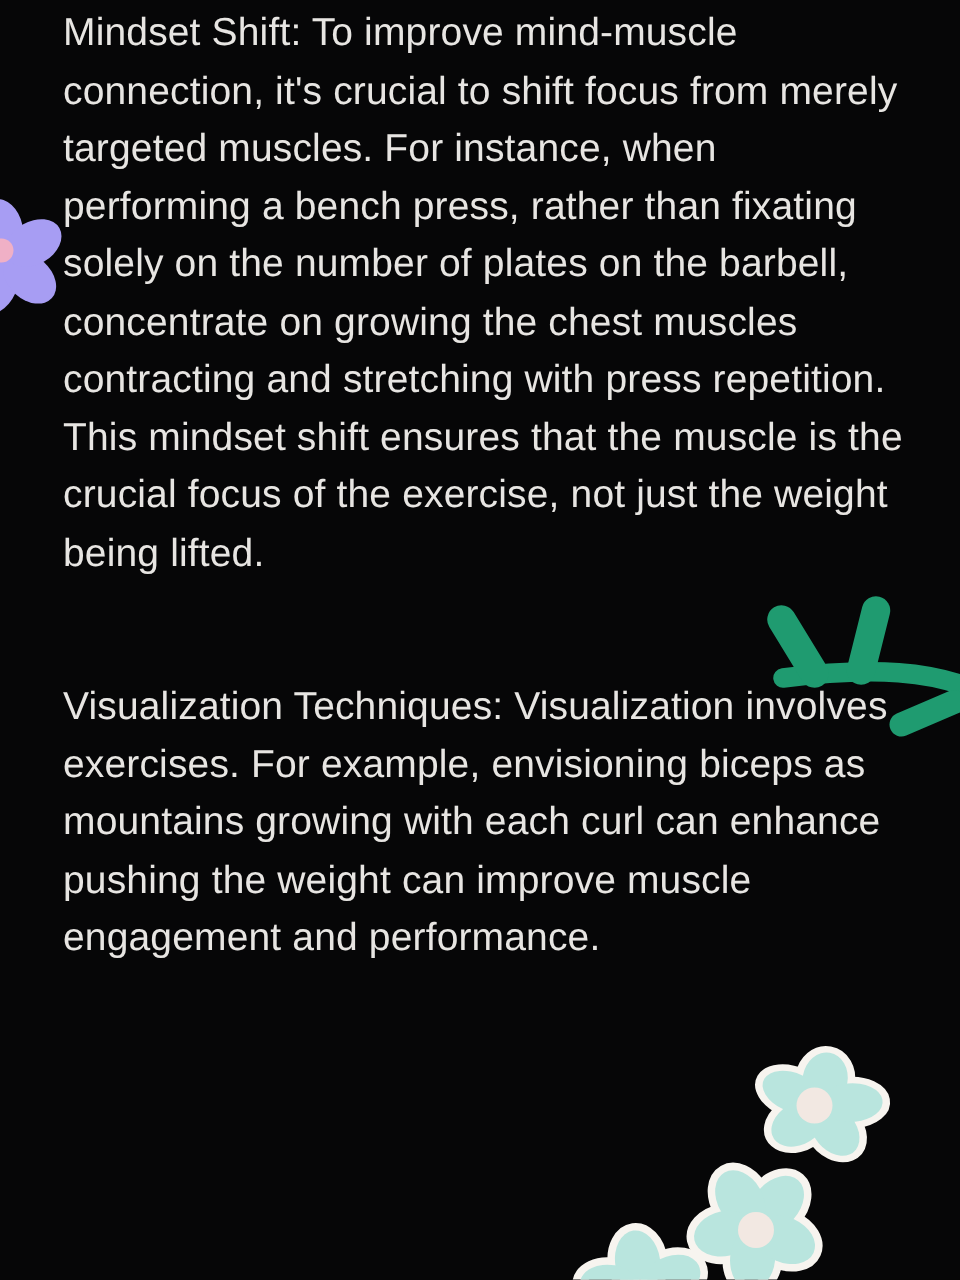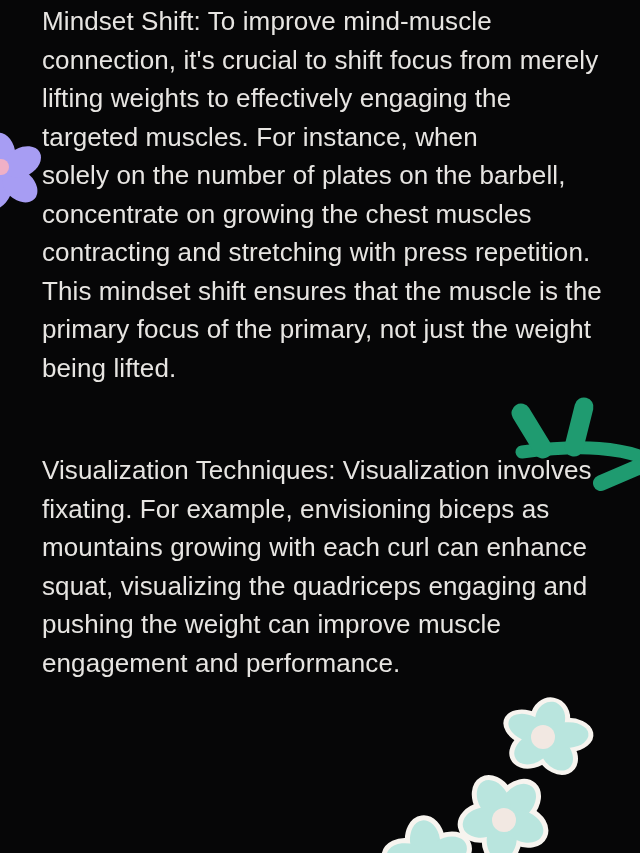--- a/index.html
+++ b/index.html
@@ -101,32 +101,31 @@
         <use href="#petals" class="flower-outline" transform="translate(428,862) rotate(-8)"></use>
         <use href="#petals" class="flower-fill" transform="translate(428,862) rotate(-8)"></use>
       </g>
     </g>
   </svg>
 
   <div class="text-block">
     <div class="para">
       <div class="line">Mindset Shift: To improve mind-muscle</div>
       <div class="line">connection, it's crucial to shift focus from merely</div>
-      <div class="line">lifting weights to effectively engaging the</div>
       <div class="line">targeted muscles. For instance, when</div>
+      <div class="line">performing a bench press, rather than fixating</div>
       <div class="line">solely on the number of plates on the barbell,</div>
       <div class="line">concentrate on growing the chest muscles</div>
       <div class="line">contracting and stretching with press repetition.</div>
       <div class="line">This mindset shift ensures that the muscle is the</div>
-      <div class="line">primary focus of the primary, not just the weight</div>
+      <div class="line">crucial focus of the exercise, not just the weight</div>
       <div class="line">being lifted.</div>
     </div>
     <div class="para">
       <div class="line">Visualization Techniques: Visualization involves</div>
-      <div class="line">fixating. For example, envisioning biceps as</div>
+      <div class="line">exercises. For example, envisioning biceps as</div>
       <div class="line">mountains growing with each curl can enhance</div>
-      <div class="line">squat, visualizing the quadriceps engaging and</div>
       <div class="line">pushing the weight can improve muscle</div>
       <div class="line">engagement and performance.</div>
     </div>
   </div>
 
 </div>
 
 </body></html>

